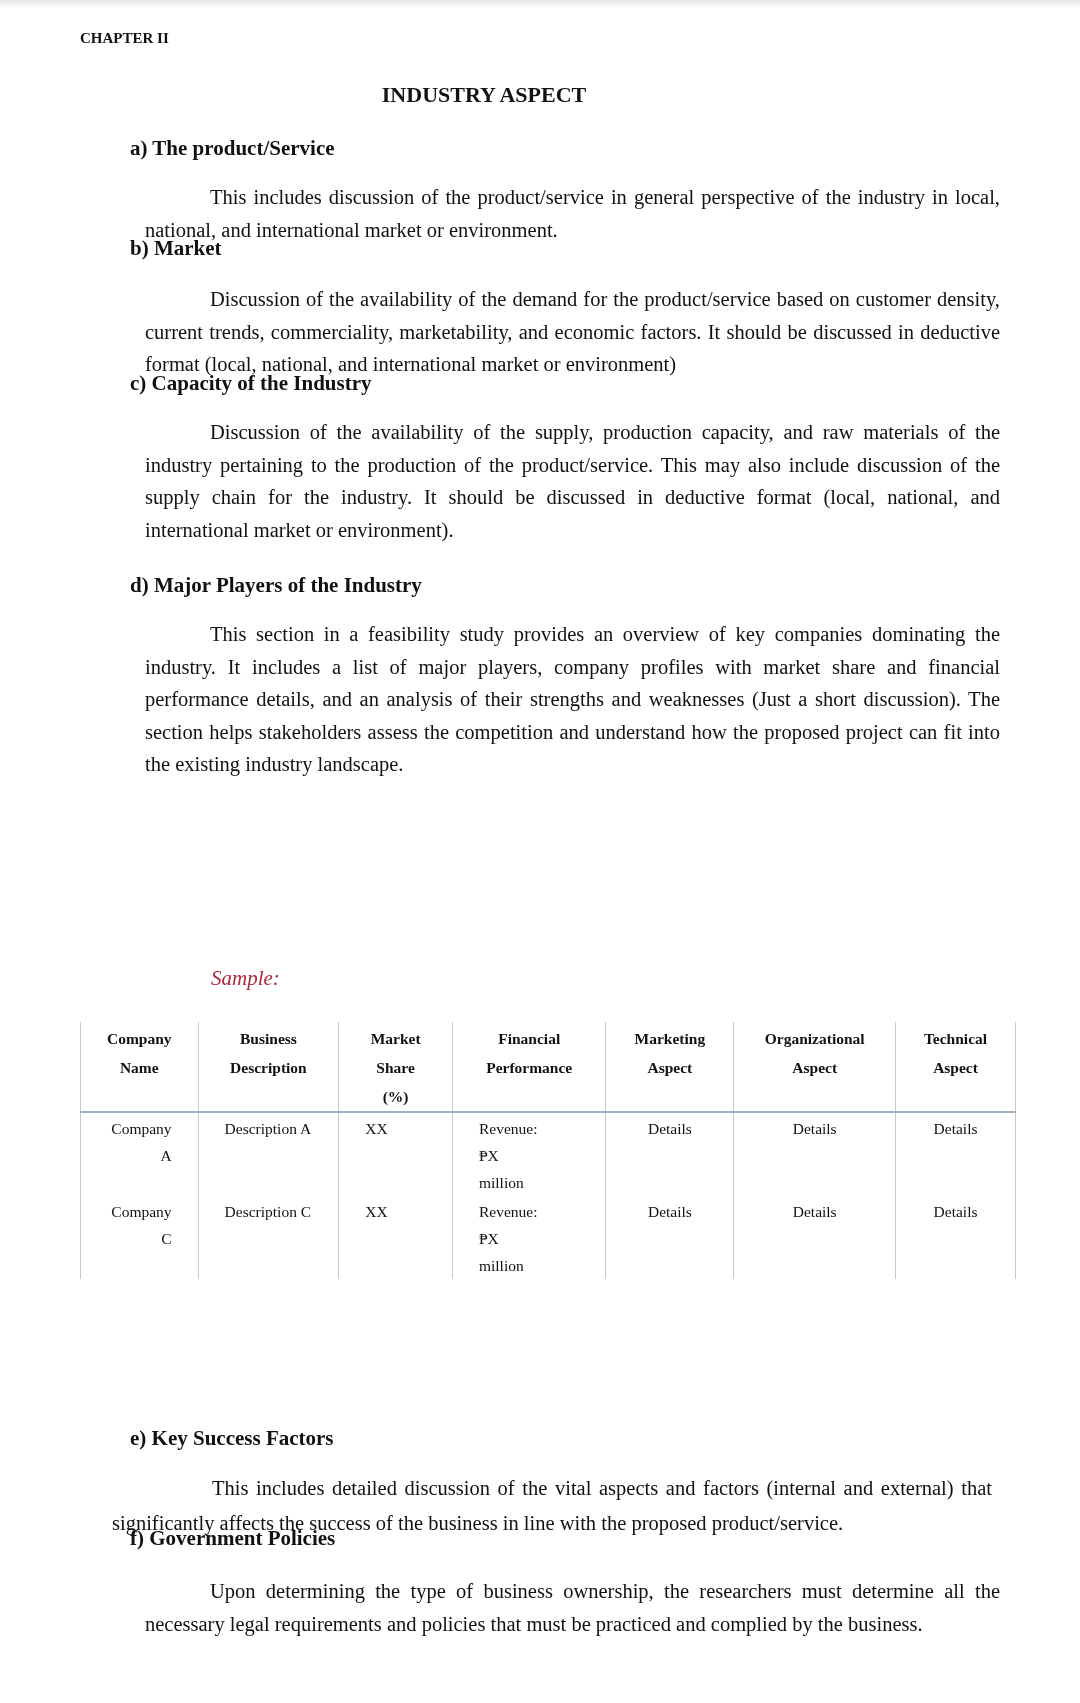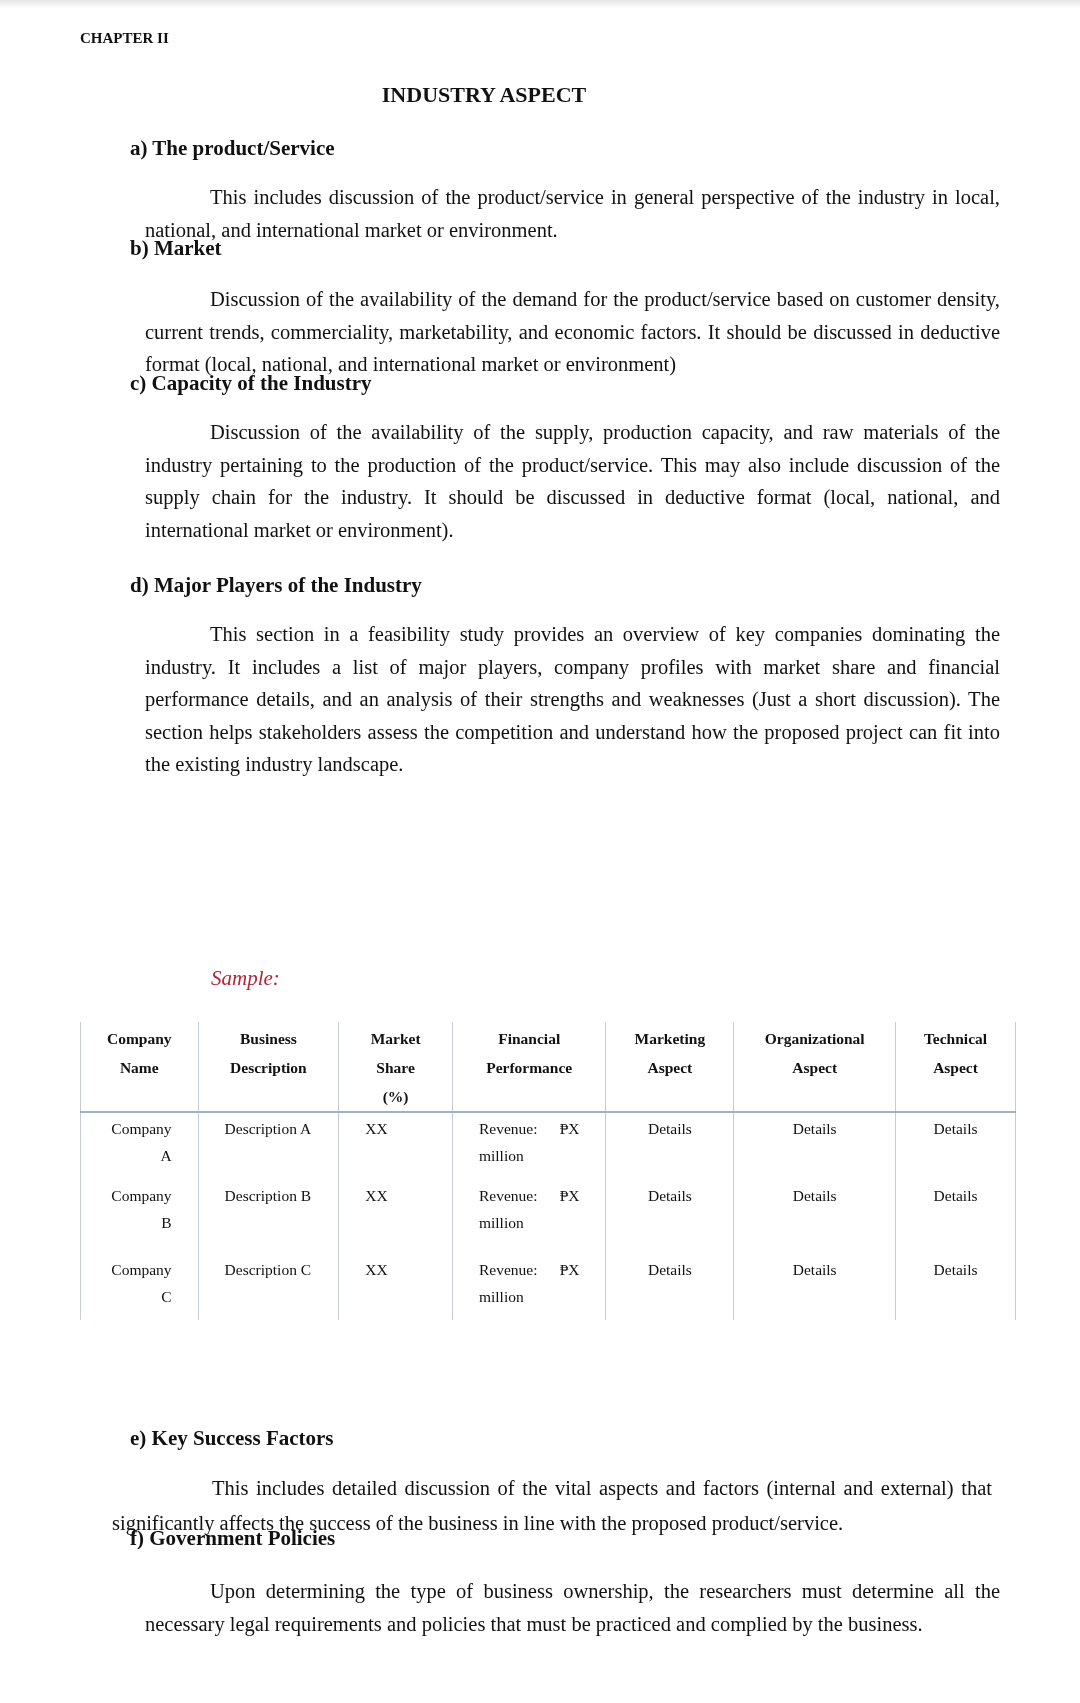--- a/index.html
+++ b/index.html
@@ -18,21 +18,21 @@
   table.players { position: absolute; left: 80px; top: 1022px; width: 936px;
                   border-collapse: collapse; font-size: 15.5px; }
   table.players th, table.players td { border-left: 1px solid #c5ccd4; border-right: 1px solid #c5ccd4;
                   vertical-align: top; padding: 0 26px; }
   table.players th { font-weight: bold; text-align: center; line-height: 29px; padding-top: 2px;
                      border-bottom: 2px solid #9fb0c2; }
   table.players td { line-height: 27px; padding-top: 2px; }
   table.players tr.last td { border-bottom: 1px solid #c5ccd4; }
   td.cname { font-weight: normal; text-align: right; }
   td.center { text-align: center; }
-  .rev { display: flex; justify-content: space-between; }
+  .rev { display: flex; justify-content: space-between; flex-direction: column; }
   .rev-line2 { display: block; }
 </style>
 </head>
 <body>
 
 <div class="topbar"></div>
 
 <div class="abs chapter">CHAPTER II</div>
 <div class="abs title">INDUSTRY ASPECT</div>
 
@@ -80,35 +80,20 @@
           <span class="rev">
             <span>Revenue:</span>
             <span>₱X</span>
           </span>
           <span class="rev-line2">million</span>
         </td>
       <td class="center">Details</td>
       <td class="center">Details</td>
       <td class="center">Details</td>
     </tr>
-    <tr style="height:74px">
-      <td class="cname">Company B</td>
-      <td>Description B</td>
-      <td>XX</td>
-      <td>
-          <span class="rev">
-            <span>Revenue:</span>
-            <span>₱X</span>
-          </span>
-          <span class="rev-line2">million</span>
-        </td>
-      <td class="center">Details</td>
-      <td class="center">Details</td>
-      <td class="center">Details</td>
-    </tr>
     <tr style="height:66px">
       <td class="cname">Company C</td>
       <td>Description C</td>
       <td>XX</td>
       <td>
           <span class="rev">
             <span>Revenue:</span>
             <span>₱X</span>
           </span>
           <span class="rev-line2">million</span>

